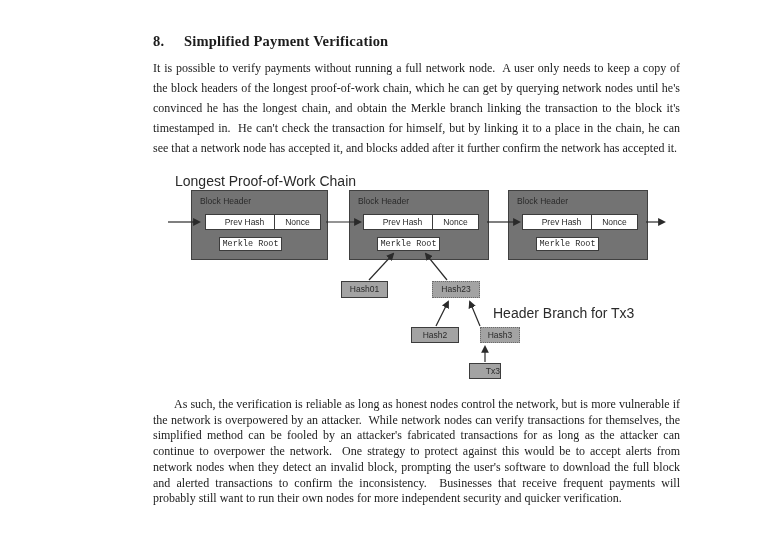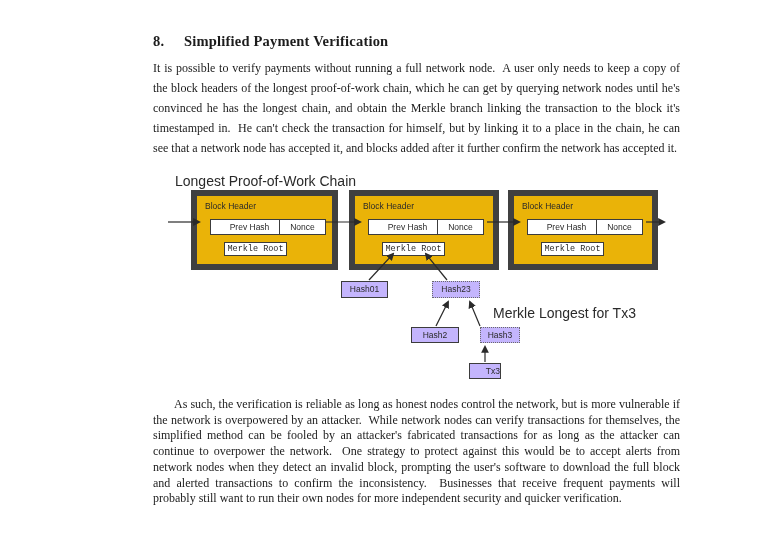--- a/index.html
+++ b/index.html
@@ -36,21 +36,21 @@
   .fig-label, .fig-text {
     position: absolute;
     font-family: "Liberation Sans", sans-serif;
     font-size: 14px; color: #2a2a2a; white-space: nowrap;
   }
   .chain-label { left: 139px; top: 173px; }
   .branch-label { left: 457px; top: 305px; }
 
   .block {
     position: absolute; top: 190px; height: 68px;
-    border: 6px solid #404040; background: #eab308;
+    border: 1px solid #404040; background: #737373;
   }
   .block-1 { left: 155px; width: 135px; }
   .block-2 { left: 313px; width: 138px; }
   .block-3 { left: 472px; width: 138px; }
 
   .block .hdr {
     position: absolute; left: 8px; top: 5px;
     font-family: "Liberation Sans", sans-serif;
     font-size: 8.5px; color: #2a2a2a; white-space: nowrap;
   }
@@ -60,21 +60,21 @@
     font-family: "Liberation Sans", sans-serif;
     font-size: 8.5px; color: #2a2a2a;
     text-align: center; overflow: hidden; white-space: nowrap;
   }
   .prev  { left: 13px; top: 23px; width: 61px; height: 14px; line-height: 14px; padding-left: 8px; }
   .nonce { left: 82px; top: 23px; width: 45px; height: 14px; line-height: 14px; }
   .mroot { left: 27px; top: 46px; width: 61px; height: 12px; line-height: 12px; font-family: Liberation Mono, monospace; }
 
   .mbox {
     position: absolute;
-    border: 1px solid #3c3c3c; background: #c4b5fd;
+    border: 1px solid #3c3c3c; background: #a3a3a3;
     font-family: "Liberation Sans", sans-serif;
     font-size: 8.5px; color: #2a2a2a;
     text-align: center; white-space: nowrap;
   }
   .dotted { border: 1px dotted #6a6a6a; }
   .hash01 { left: 305px; top: 281px; width: 45px; height: 15px; line-height: 15px; }
   .hash23 { left: 396px; top: 281px; width: 46px; height: 15px; line-height: 15px; }
   .hash2  { left: 375px; top: 327px; width: 46px; height: 14px; line-height: 14px; }
   .hash3  { left: 444px; top: 327px; width: 38px; height: 14px; line-height: 14px; }
   .tx3    { left: 433px; top: 363px; width: 30px; height: 14px; line-height: 14px; text-align: right; }
@@ -117,21 +117,21 @@
     <div class="ibox nonce">Nonce</div>
     <div class="ibox mroot">Merkle Root</div>
   </div>
 
   <div class="mbox hash01">Hash01</div>
   <div class="mbox hash23 dotted">Hash23</div>
   <div class="mbox hash2">Hash2</div>
   <div class="mbox hash3 dotted">Hash3</div>
   <div class="mbox tx3">Tx3</div>
 
-  <div class="fig-text branch-label">Merkle Longest for Tx3</div>
+  <div class="fig-text branch-label">Header Branch for Tx3</div>
 
   <svg class="arrows" width="776" height="535" viewBox="0 0 776 535">
     <defs>
       <marker id="ah" viewBox="0 0 8 8" refX="6" refY="4" markerWidth="6.5" markerHeight="6.5" orient="auto">
         <path d="M0,0 L8,4 L0,8 Z" fill="#2a2a2a"></path>
       </marker>
     </defs>
 
     <line x1="132" y1="222" x2="163" y2="222" stroke="#2a2a2a" stroke-width="1.2" marker-end="url(#ah)"></line>
     <line x1="290" y1="222" x2="324" y2="222" stroke="#2a2a2a" stroke-width="1.2" marker-end="url(#ah)"></line>

